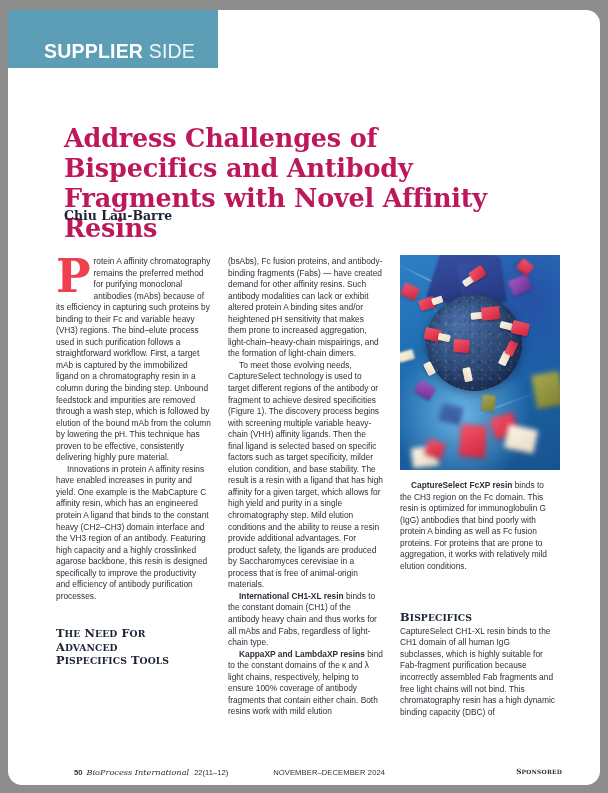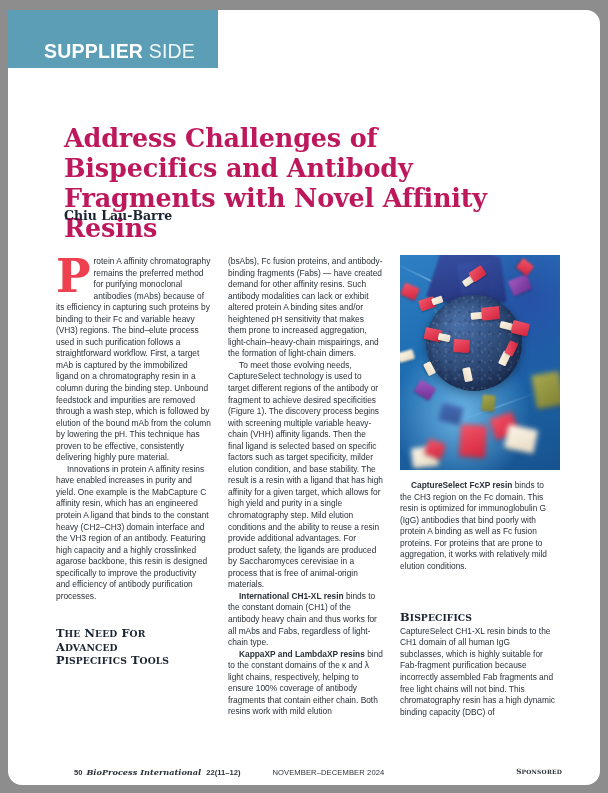--- a/index.html
+++ b/index.html
@@ -150,25 +150,25 @@
   .footer{
     position:absolute;
     left:48px;top:757px;
     font-size:7.6px;
     color:#2b3138;
     white-space:nowrap;
   }
   .footer .pg{font-weight:bold;padding-left:18px;}
   .footer .mag{
     font-family:"DejaVu Serif", serif;
-    font-weight:bold;font-style:italic;
+    font-weight:normal;font-style:italic;
     font-size:8.2px;
     margin:0 5px 0 4px;
   }
-  .footer .vol{margin-right:5px;font-weight:bold;}
+  .footer .vol{margin-right:18px;}
   .footer .date{letter-spacing:.1px;padding-left:27px;}
   .sponsored{
     position:absolute;
     right:38px;top:757px;
     font-family:"DejaVu Serif", serif;
     font-weight:bold;
     font-size:7.2px;
     color:#2b3138;
     letter-spacing:.2px;
   }

